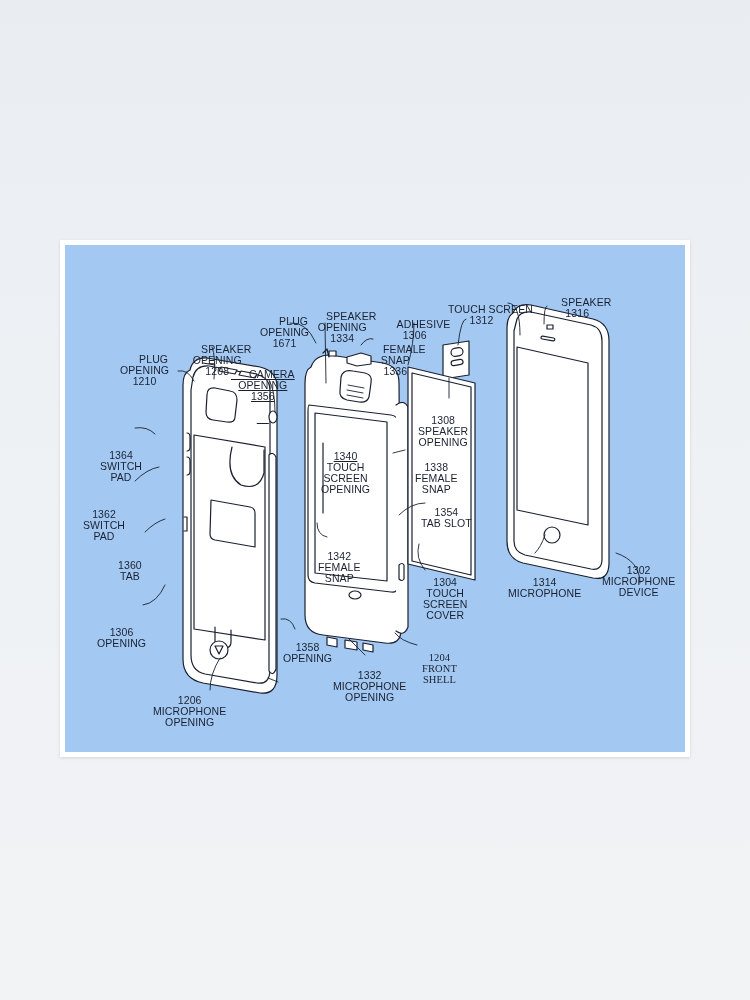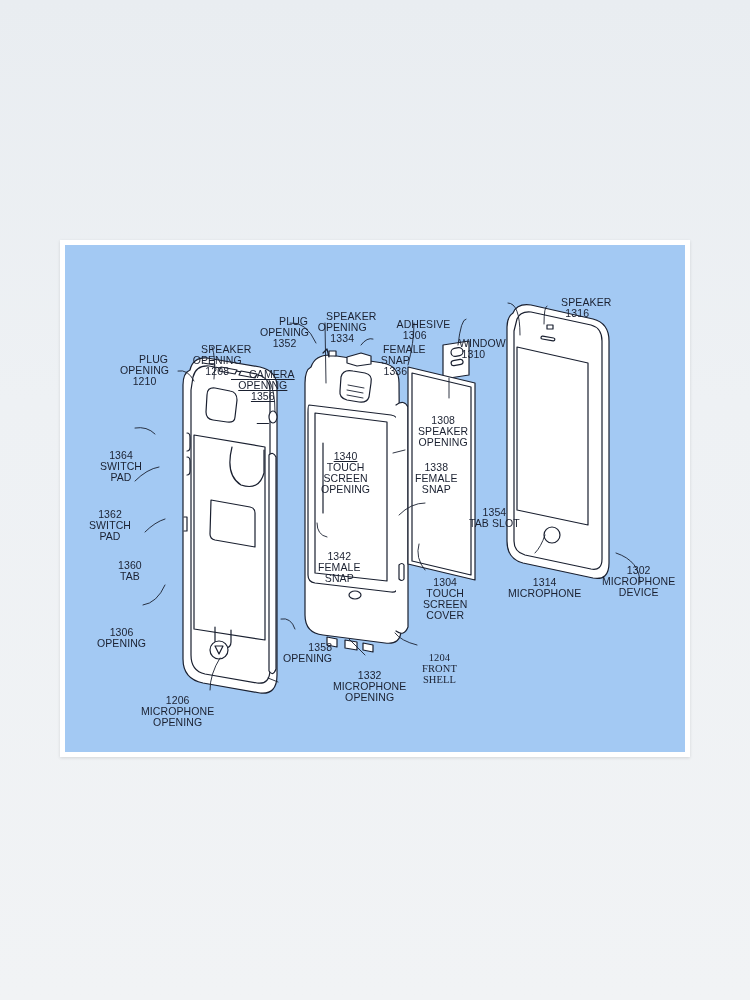--- a/index.html
+++ b/index.html
@@ -132,48 +132,48 @@
     <div class="lbl" style="left:118px;top:88px;">
       <span>SPEAKER
 OPENING</span><span class="num">1208</span>
     </div>
     <div class="lbl" style="left:166px;top:113px;text-decoration:underline;">
       <span>CAMERA
 OPENING</span><span class="num">1356</span>
     </div>
     <div class="lbl" style="left:195px;top:60px;">
       <span>PLUG
-OPENING</span><span class="num">1352</span>
+OPENING</span><span class="num">1671</span>
     </div>
     <div class="lbl" style="left:243px;top:55px;">
       <span>SPEAKER
 OPENING</span><span class="num">1334</span>
     </div>
     <div class="lbl" style="left:300px;top:88px;">
       <span>FEMALE
 SNAP</span><span class="num">1336</span>
     </div>
     <div class="lbl" style="left:314px;top:63px;text-align:center;">
       <span>ADHESIVE</span><span class="num">1306</span>
     </div>
-    <div class="lbl" style="left:376px;top:82px;">
-      <span>WINDOW</span><span class="num">1310</span>
+    <div class="lbl" style="left:365px;top:48px;">
+      <span>TOUCH SCREEN</span><span class="num">1312</span>
     </div>
     <div class="lbl" style="left:478px;top:41px;">
       <span>SPEAKER</span><span class="num">1316</span>
     </div>
     <div class="lbl" style="left:353px;top:148px;">
       <span class="num">1308</span><span>SPEAKER
 OPENING</span>
     </div>
     <div class="lbl" style="left:35px;top:183px;">
       <span class="num">1364</span><span>SWITCH
 PAD</span>
     </div>
-    <div class="lbl" style="left:24px;top:242px;text-align:center;">
+    <div class="lbl" style="left:18px;top:242px;text-align:center;">
       <span class="num">1362</span><span>SWITCH
 PAD</span>
     </div>
     <div class="lbl" style="left:53px;top:293px;">
       <span class="num">1360</span><span>TAB</span>
     </div>
     <div class="lbl" style="left:32px;top:360px;">
       <span class="num">1306</span><span>OPENING</span>
     </div>
     <div class="lbl" style="left:256px;top:184px;">
@@ -182,45 +182,45 @@
 OPENING</span>
     </div>
     <div class="lbl" style="left:253px;top:284px;">
       <span class="num">1342</span><span>FEMALE
 SNAP</span>
     </div>
     <div class="lbl" style="left:350px;top:195px;text-align:center;">
       <span class="num">1338</span><span>FEMALE
 SNAP</span>
     </div>
-    <div class="lbl" style="left:356px;top:240px;margin-left:48px;">
+    <div class="lbl" style="left:356px;top:240px;">
       <span class="num">1354</span><span>TAB SLOT</span>
     </div>
     <div class="lbl" style="left:358px;top:310px;">
       <span class="num">1304</span><span>TOUCH
 SCREEN
 COVER</span>
     </div>
     <div class="lbl" style="left:443px;top:310px;">
       <span class="num">1314</span><span>MICROPHONE</span>
     </div>
     <div class="lbl" style="left:537px;top:298px;">
       <span class="num">1302</span><span>MICROPHONE
 DEVICE</span>
     </div>
-    <div class="lbl" style="left:218px;top:375px;text-align:right;">
+    <div class="lbl" style="left:218px;top:375px;">
       <span class="num">1358</span><span>OPENING</span>
     </div>
     <div class="lbl" style="left:268px;top:403px;">
       <span class="num">1332</span><span>MICROPHONE
 OPENING</span>
     </div>
     <div class="lbl" style="left:357px;top:385px;font-family:Liberation Serif, serif;">
       <span class="num">1204</span><span>FRONT
 SHELL</span>
     </div>
-    <div class="lbl" style="left:76px;top:428px;">
+    <div class="lbl" style="left:88px;top:428px;">
       <span class="num">1206</span><span>MICROPHONE
 OPENING</span>
     </div>
 
   </div>
 </div>
 
 </body></html>

